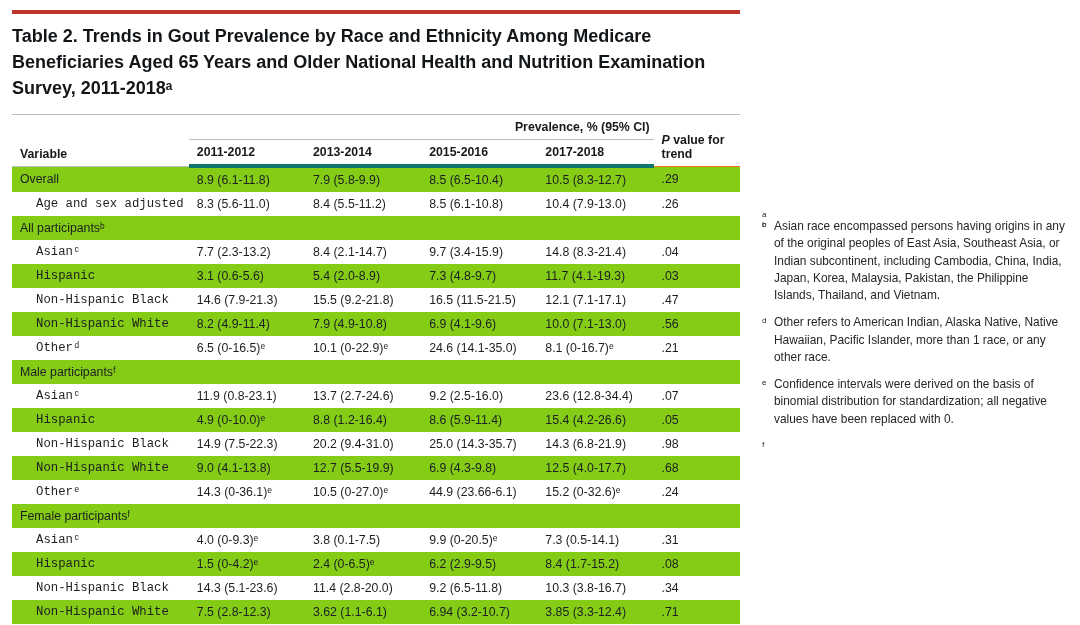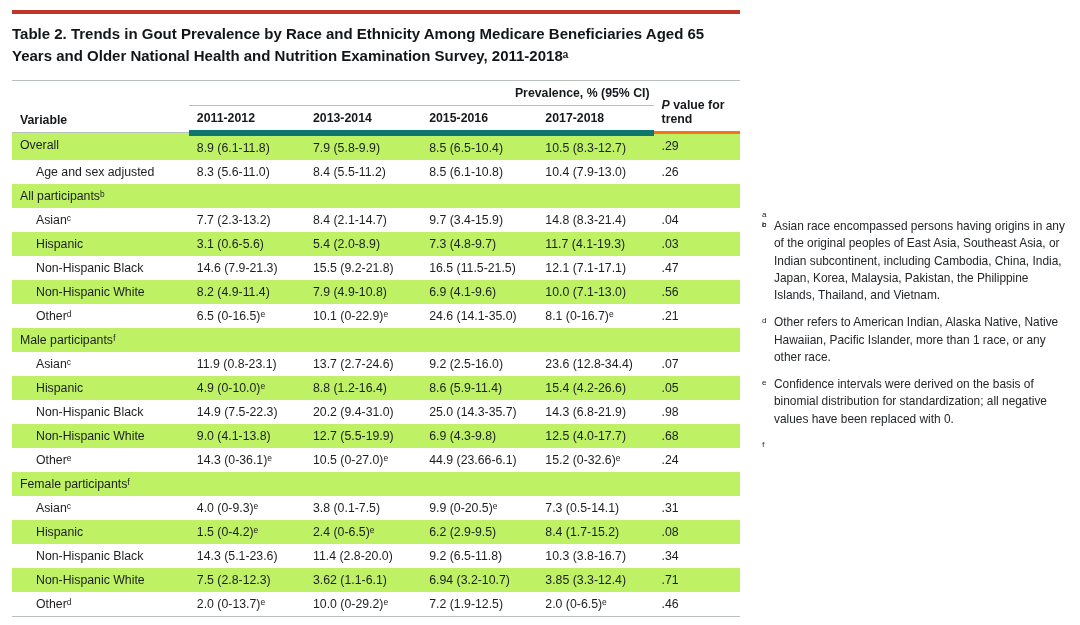--- a/index.html
+++ b/index.html
@@ -6,37 +6,37 @@
   html,body { background:#ffffff; }
   body {
     width:1080px; height:625px; overflow:hidden; position:relative;
     font-family:"Liberation Sans","DejaVu Sans",sans-serif;
     color:#1c1e21;
   }
   .page { display:flex; padding:10px 14px 0 12px; gap:22px; }
   .table-panel { width:728px; flex:0 0 auto; }
   .accent-rule { height:4px; background:#bf362b; margin-bottom:9px; }
   .table-title {
-    font-size:15px; font-weight:bold; line-height:1.45;
+    font-size:18px; font-weight:bold; line-height:1.45;
     color:#131619; margin-bottom:13px; padding-right:30px;
   }
   table { border-collapse:collapse; width:100%; table-layout:fixed; font-size:12.3px; }
   col.c-var { width:172px; }
   col.c-year { width:113px; }
   col.c-p { width:84px; }
   th, td { text-align:left; padding:5px 4px 5px 8px; vertical-align:top; }
   thead th { font-weight:bold; color:#16191c; }
   thead tr.group-row th { border-top:1px solid #b9bfbd; }
   th.spanner { border-bottom:1px solid #b9bfbd;text-align:right; }
   th.var-head { vertical-align:bottom; border-bottom:1px solid #b9bfbd; }
-  th.p-head { vertical-align:bottom; border-bottom:3px solid #f97316; padding-right:2px; }
-  thead tr.year-row th { border-bottom:6px solid #0f766e;margin-top:32px; }
-  tbody tr.shaded td { background:#bef264; }
+  th.p-head { vertical-align:bottom; border-bottom:1px solid #f97316; padding-right:2px; }
+  thead tr.year-row th { border-bottom:4px solid #0f766e;margin-top:32px; }
+  tbody tr.shaded td { background:#84cc16; }
   tbody tr:last-child td { border-bottom:1px solid #b9bfbd; }
-  td.var-cell.indent { padding-left:24px; }
+  td.var-cell.indent { padding-left:24px;font-family:Liberation Mono, monospace; }
   .italic { font-style:italic; }
   .footnotes-panel { flex:1 1 auto; padding-top:198px; }
   .footnote {
     position:relative; padding-left:12px; margin-bottom:10px;
     font-size:11.9px; line-height:1.45; color:#24272a; max-width:322px;
   }
   .fn-marker { position:absolute; left:0; top:0; }
 </style>
 </head>
 <body>

